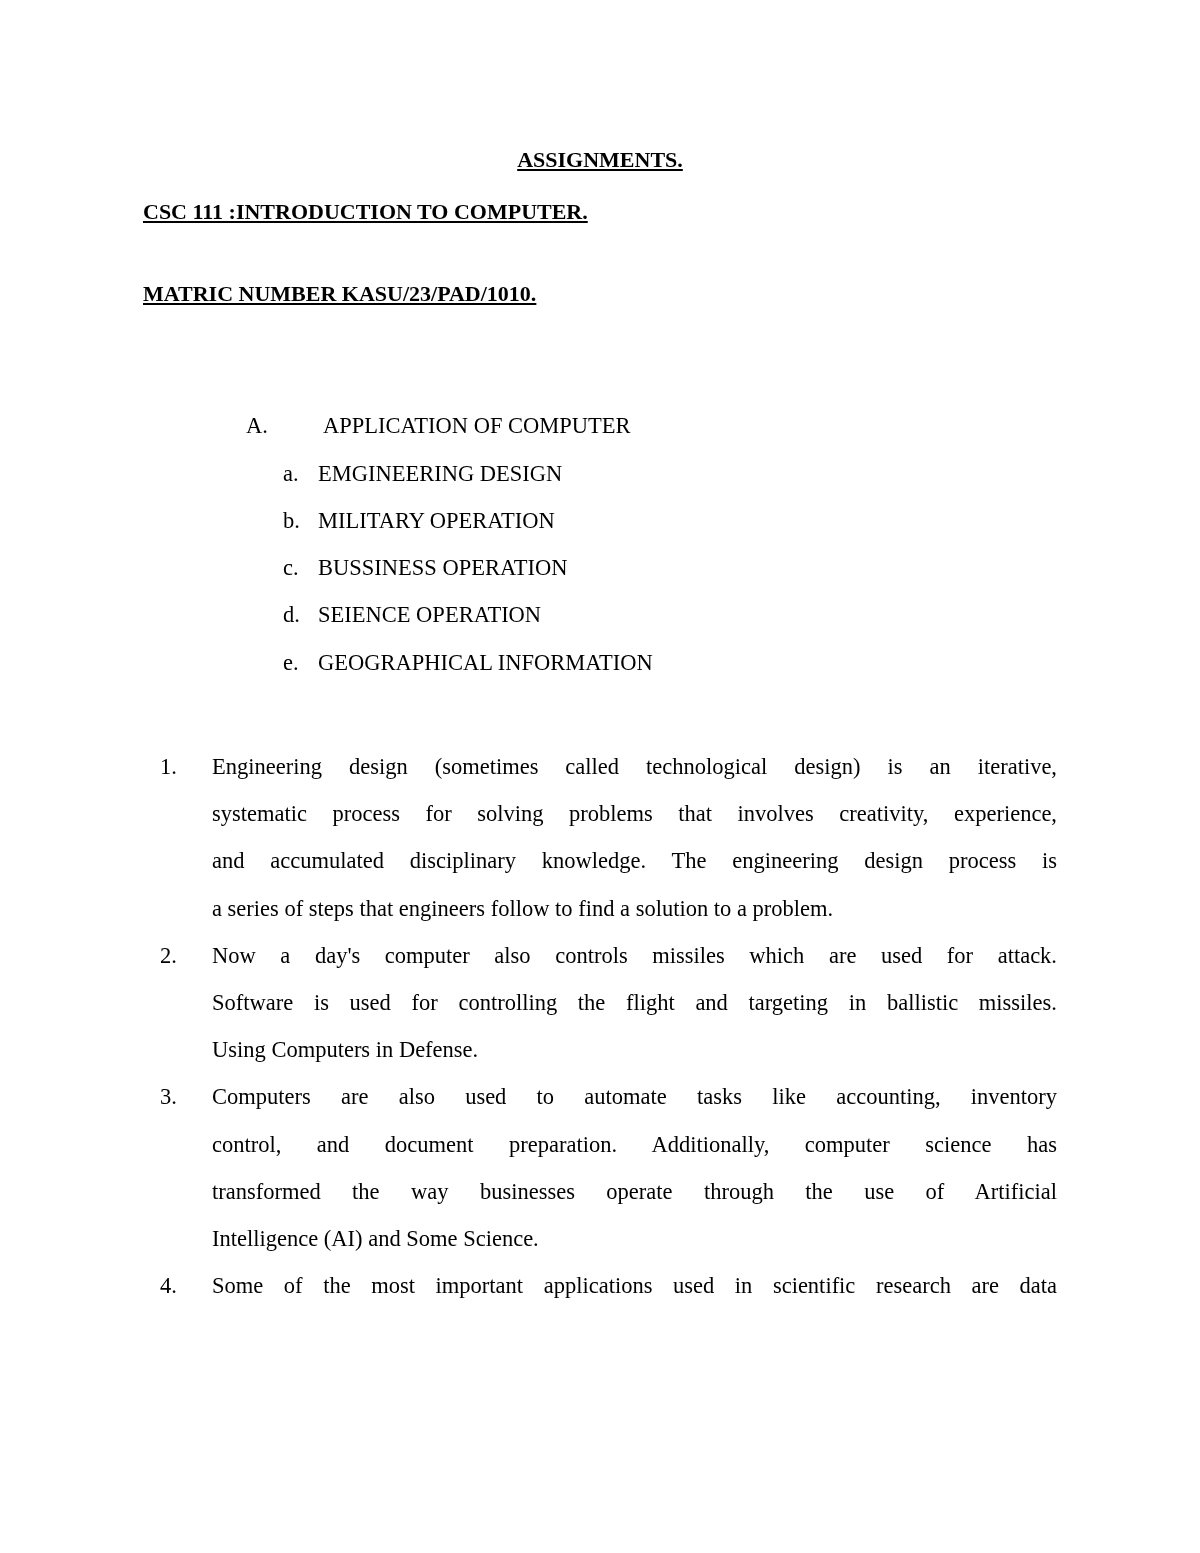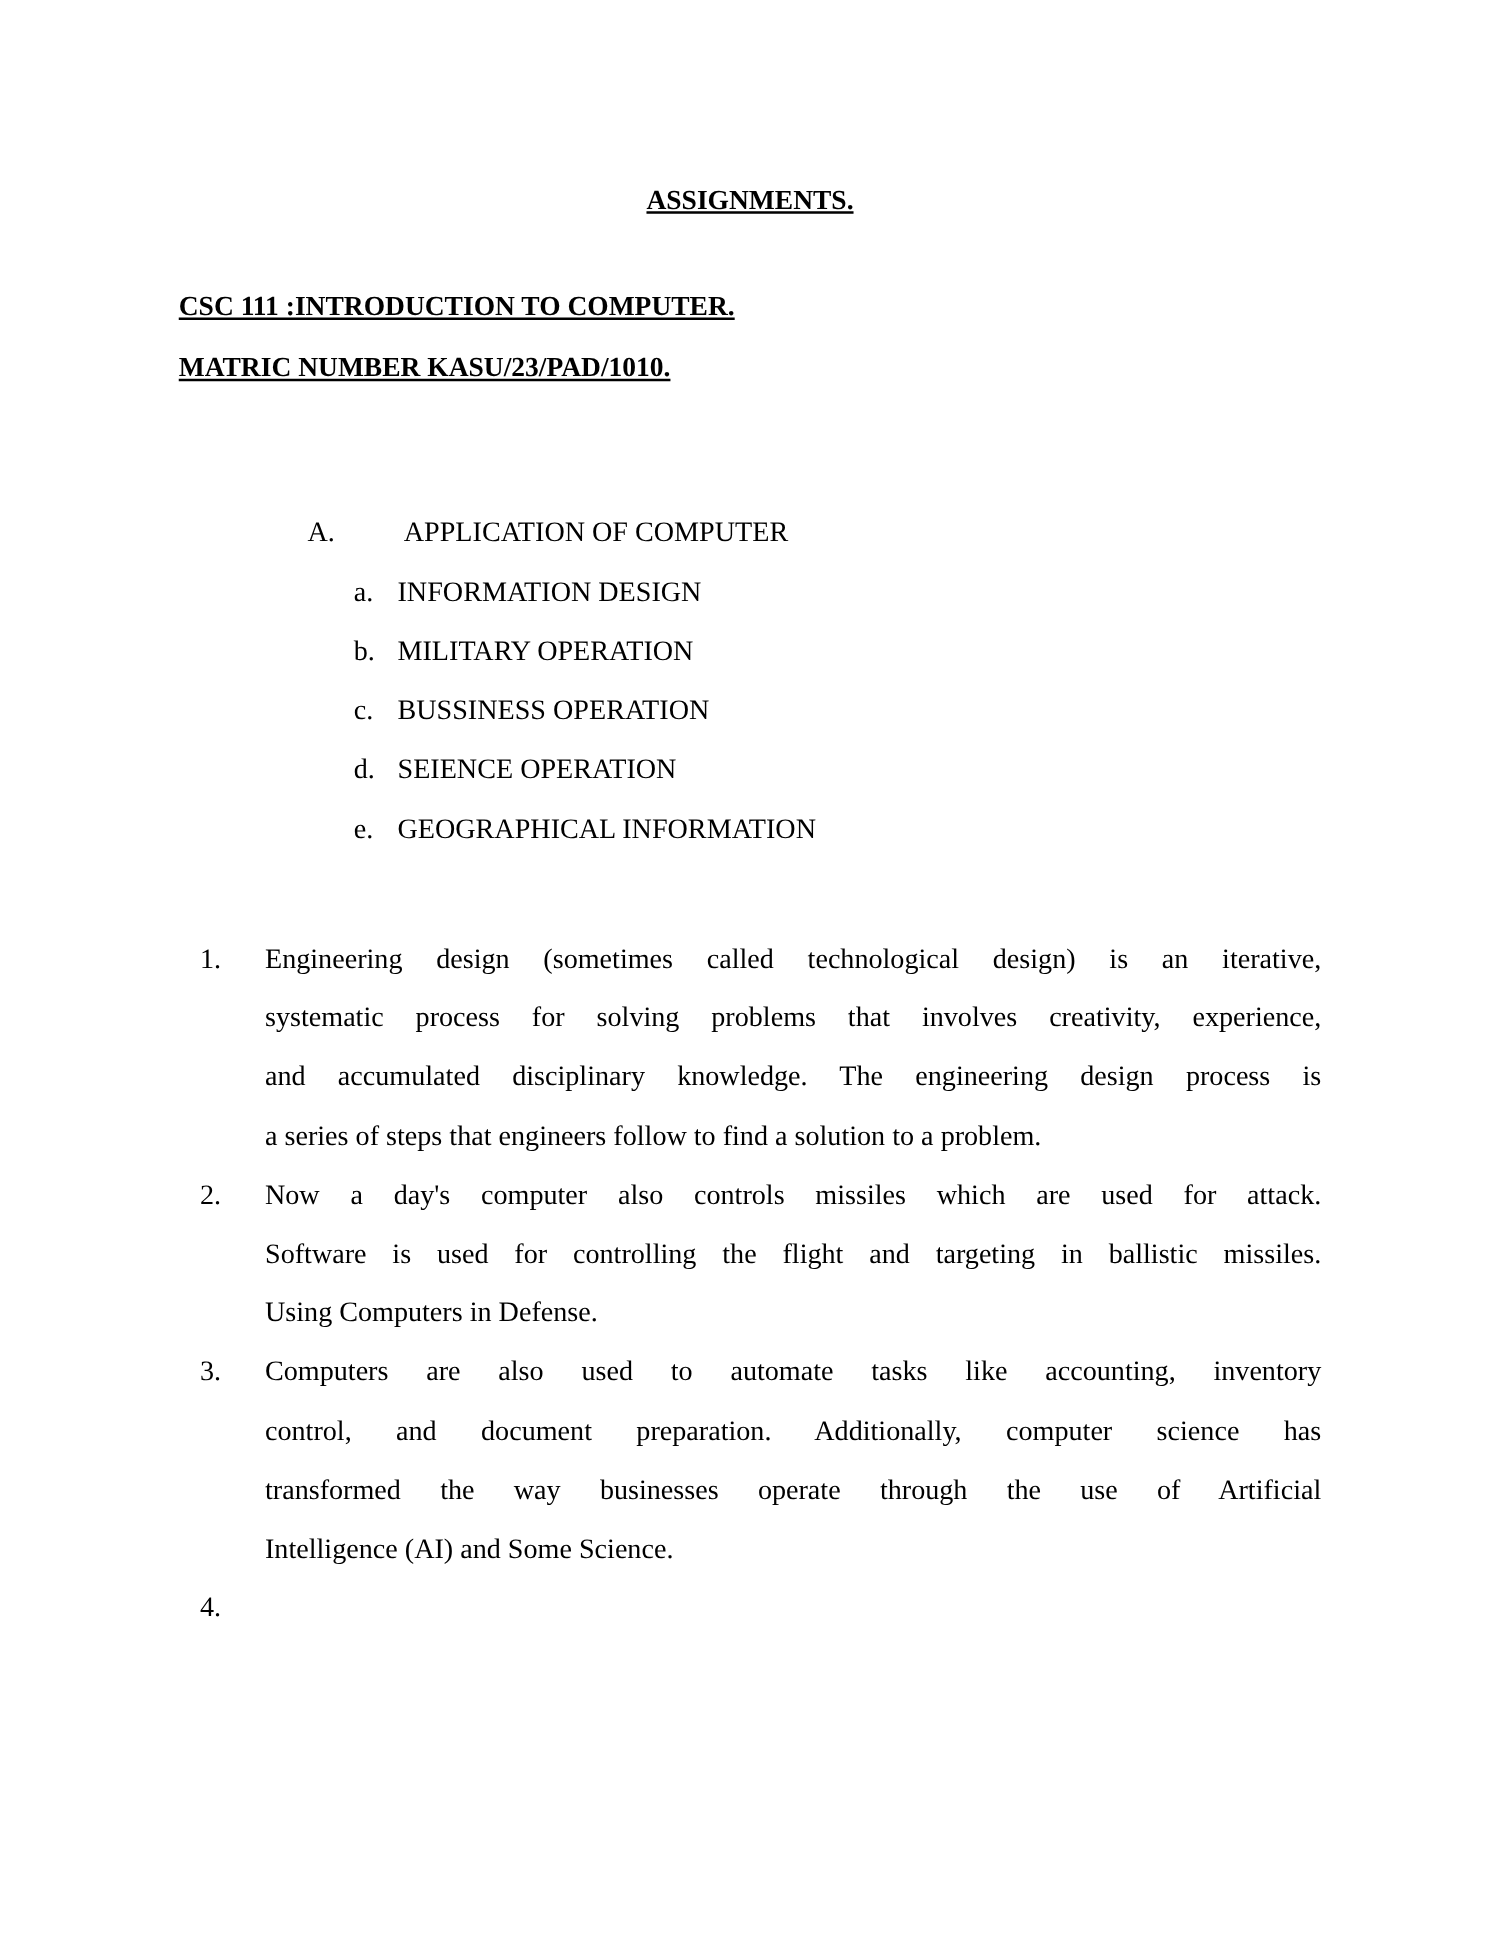--- a/index.html
+++ b/index.html
@@ -31,21 +31,21 @@
       white-space: nowrap;
     }
     #title {
       left: 0;
       width: 1200px;
       text-align: center;
       top: 147px;
     }
     #course {
       left: 143px;
-      top: 232px;
+      top: 199px;
       text-align: center;
     }
     #matric {
       left: 143px;
       top: 281px;
     }
     .outline {
       position: absolute;
       font-size: 22.5px;
       line-height: 26px;
@@ -110,21 +110,21 @@
   <div class="heading" id="course">CSC 111 :INTRODUCTION TO COMPUTER.</div>
   <div class="heading" id="matric">MATRIC NUMBER KASU/23/PAD/1010.</div>
 
   <div class="outline" id="section-a">
     <span class="marker">A.</span>
     <span class="text">APPLICATION OF COMPUTER</span>
   </div>
 
   <div class="outline sub-item" style="top:461px;">
     <span class="marker">a.</span>
-    <span class="text">INFORMATION DESIGN</span>
+    <span class="text">EMGINEERING DESIGN</span>
   </div>
   <div class="outline sub-item" style="top:508px;">
     <span class="marker">b.</span>
     <span class="text">MILITARY OPERATION</span>
   </div>
   <div class="outline sub-item" style="top:555px;">
     <span class="marker">c.</span>
     <span class="text">BUSSINESS OPERATION</span>
   </div>
   <div class="outline sub-item" style="top:602px;">
@@ -156,16 +156,17 @@
     <div class="num-item">
       <span class="num">3.</span>
       <span class="line"><span class="line-inner">Computers are also used to automate tasks like accounting, inventory</span></span>
       <span class="line"><span class="line-inner">control, and document preparation. Additionally, computer science has</span></span>
       <span class="line"><span class="line-inner">transformed the way businesses operate through the use of Artificial</span></span>
       <span class="line last"><span class="line-inner">Intelligence (AI) and Some Science.</span></span>
     </div>
 
     <div class="num-item">
       <span class="num">4.</span>
+      <span class="line"><span class="line-inner">Some of the most important applications used in scientific research are data</span></span>
     </div>
 
   </div>
 </div>
 
 </body></html>

